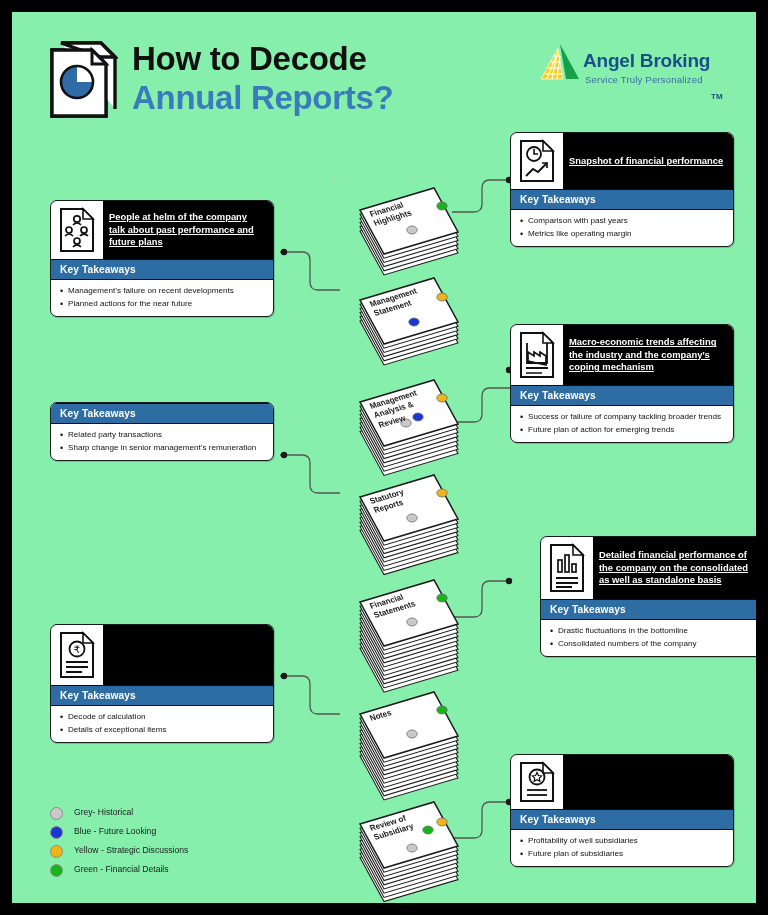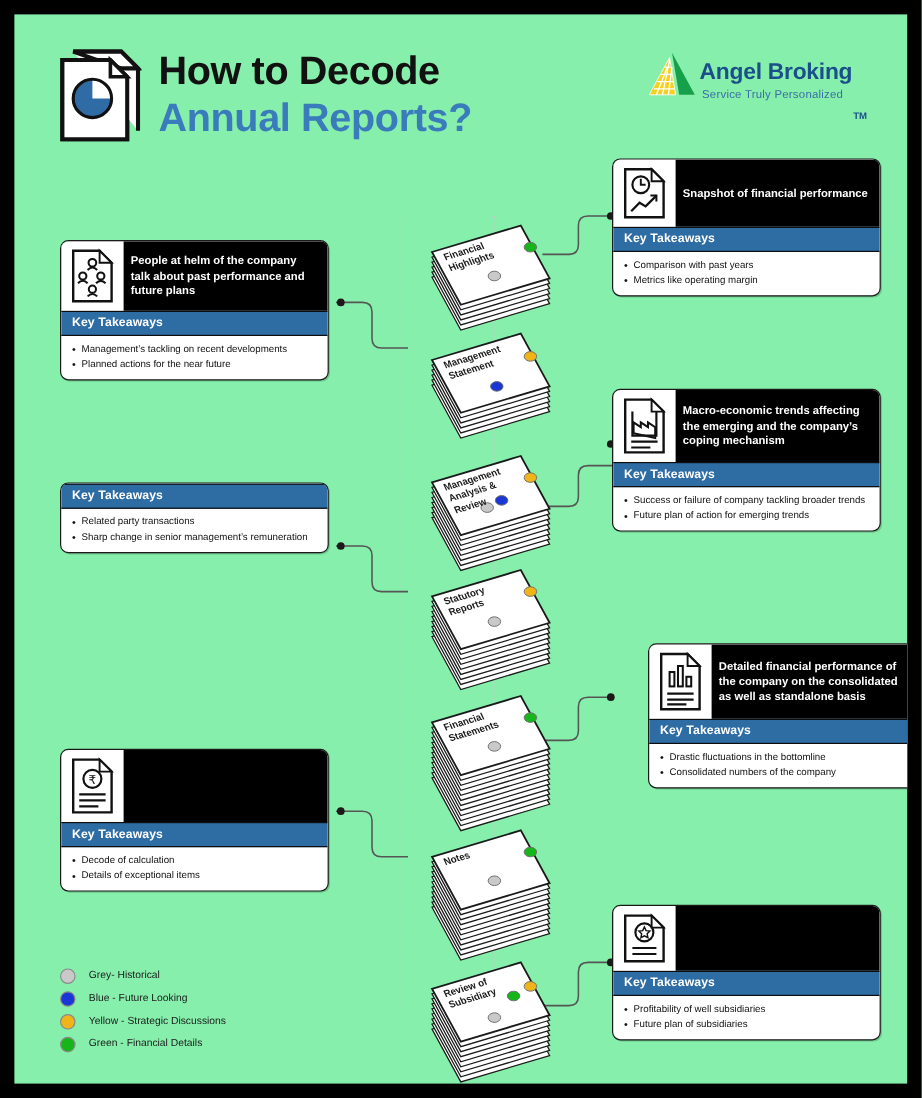--- a/index.html
+++ b/index.html
@@ -29,21 +29,21 @@
   .logo-tag{position:absolute;left:46px;top:32px;font-size:9.5px;color:#3a6ea5;letter-spacing:0.2px;}
 
   
   .card{position:absolute;width:222px;background:#fff;
         border:1.4px solid #1a1a1a;border-radius:7px;overflow:hidden;
         box-shadow:1px 1px 0 rgba(0,0,0,0.18);}
   .card-top{background:#000;display:flex;align-items:stretch;}
   .card-ico{width:52px;min-width:52px;background:#fff;display:flex;
             align-items:center;justify-content:center;padding:5px 0;}
   .card-head-txt{color:#fff;font-size:9.4px;font-weight:bold;line-height:12.4px;
-                 padding:8px 8px 8px 6px;display:flex;align-items:center;}
+                 padding:8px 8px 8px 6px;display:flex;align-items:center;text-decoration:underline;}
   .kt-bar{background:#2e6da4;color:#fff;font-size:10.2px;font-weight:bold;
           padding:3.5px 0 4px 9px;letter-spacing:0.1px;
           border-top:1px solid #0d0d0d;border-bottom:1px solid #0d0d0d;}
   .kt-list{padding:6px 8px 7px 9px;margin:0;}
   .kt-li{display:flex;font-size:8.1px;color:#111;line-height:10.6px;margin-bottom:2.5px;}
   .kt-li:last-child{margin-bottom:0;}
   .kt-dot{min-width:8px;font-size:9px;line-height:10.6px;}
 
   
   .stack{position:absolute;width:120px;height:96px;}
@@ -147,21 +147,21 @@
           <circle cx="19" cy="35" r="3" fill="none" stroke="#111" stroke-width="1.7"></circle>
           <path d="M15 41 q4 -4 8 0" fill="none" stroke="#111" stroke-width="1.7"></path>
         </svg>
       </div>
       <div class="card-head-txt">People at helm of the company talk about past performance and future plans</div>
     </div>
     <div class="kt-bar">Key Takeaways</div>
     <div class="kt-list">
       <div class="kt-li">
           <span class="kt-dot">•</span>
-          <span>Management’s tackling on recent developments</span>
+          <span>Management’s failure on recent developments</span>
         </div>
       <div class="kt-li">
           <span class="kt-dot">•</span>
           <span>Planned actions for the near future</span>
         </div>
     </div>
   </div>
 
   <div class="card" style="left:38px;top:390px;">
     <div class="kt-bar">Key Takeaways</div>
@@ -236,21 +236,21 @@
       <div class="card-ico">
         <svg width="38" height="50" viewBox="0 0 38 50">
           <path d="M3 3 h22 l10 10 v34 h-32 z" fill="#fff" stroke="#111" stroke-width="2"></path>
           <path d="M25 3 l10 10 h-10 z" fill="#fff" stroke="#111" stroke-width="1.6"></path>
           <path d="M9 13 v20 h20 v-20" fill="none" stroke="#111" stroke-width="1.8"></path>
           <path d="M10 31 v-9 l6 4 v-4 l6 4 v-4 l6 4 v9 z" fill="none" stroke="#111" stroke-width="1.7"></path>
           <line x1="8" y1="38" x2="30" y2="38" stroke="#111" stroke-width="1.9"></line>
           <line x1="8" y1="43" x2="24" y2="43" stroke="#111" stroke-width="1.7"></line>
         </svg>
       </div>
-      <div class="card-head-txt">Macro-economic trends affecting the emerging and the company’s coping mechanism</div>
+      <div class="card-head-txt">Macro-economic trends affecting the industry and the company’s coping mechanism</div>
     </div>
     <div class="kt-bar">Key Takeaways</div>
     <div class="kt-list">
       <div class="kt-li">
           <span class="kt-dot">•</span>
           <span>Success or failure of company tackling broader trends</span>
         </div>
       <div class="kt-li">
           <span class="kt-dot">•</span>
           <span>Future plan of action for emerging trends</span>

